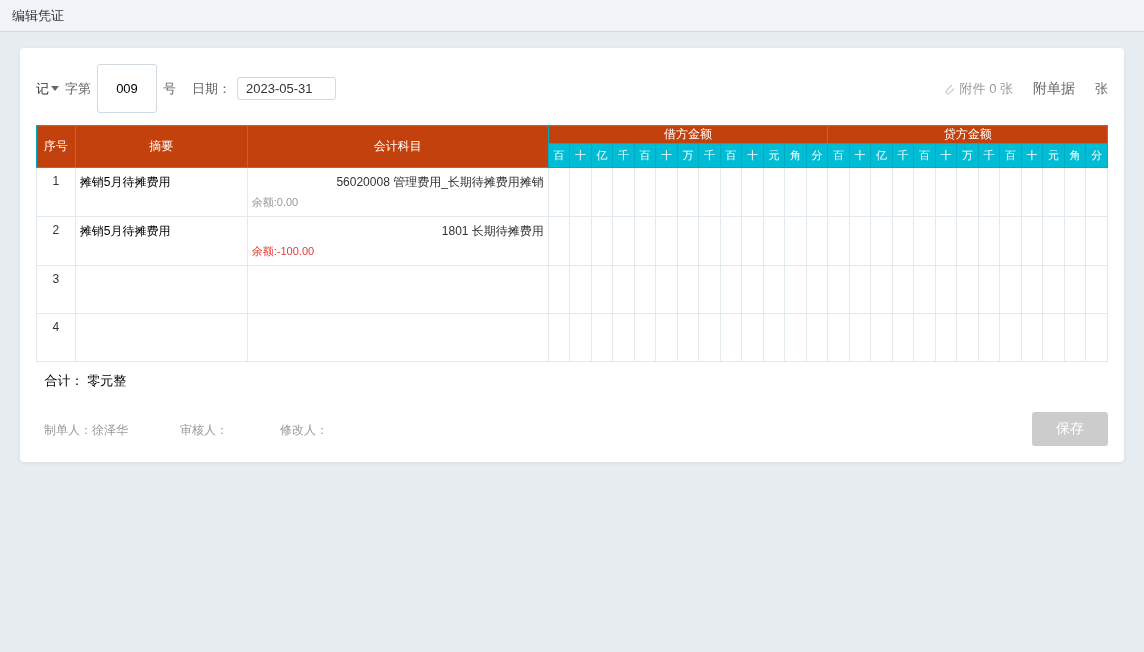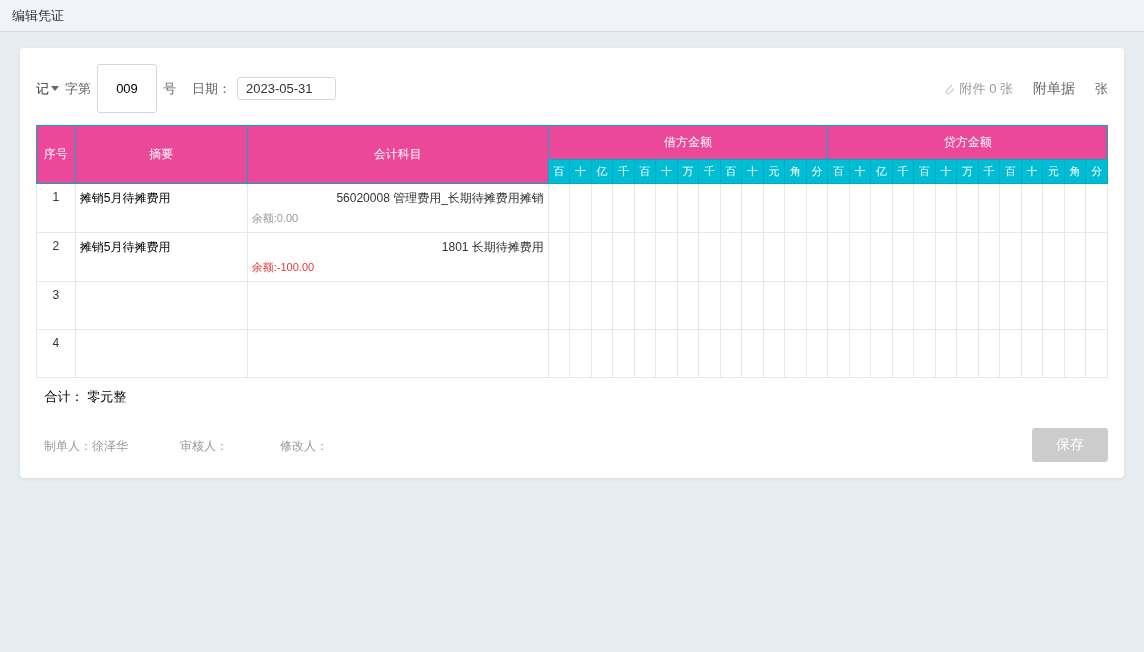--- a/index.html
+++ b/index.html
@@ -123,24 +123,24 @@
       color: #666;
       font-size: 13px;
     }
     
     .voucher-table {
       width: 100%;
       border-collapse: collapse;
       font-size: 12px;
     }
     .voucher-table thead tr th {
-      background: #ec4899;
+      background: #c2410c;
       color: white;
       text-align: center;
-      padding: 8px 4px;
+      padding: 0 4px;
       border: 1px solid #00acc1;
       font-weight: normal;
     }
     .voucher-table thead tr.sub-header th {
       background: #00bcd4;
       color: white;
       font-size: 11px;
       padding: 4px 2px;
       border: 1px solid #00acc1;
     }

